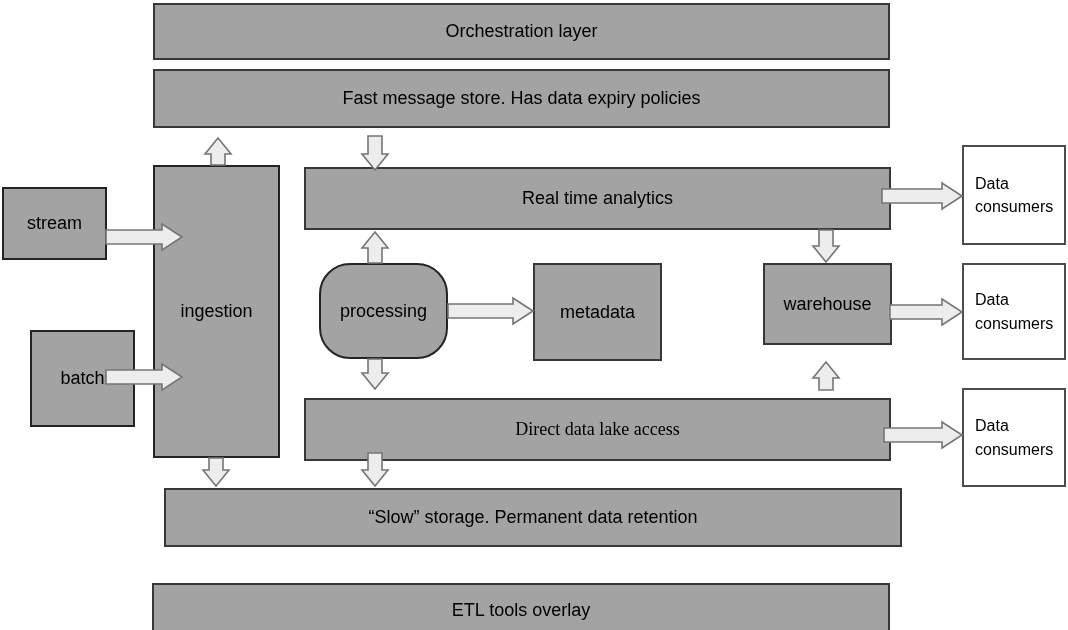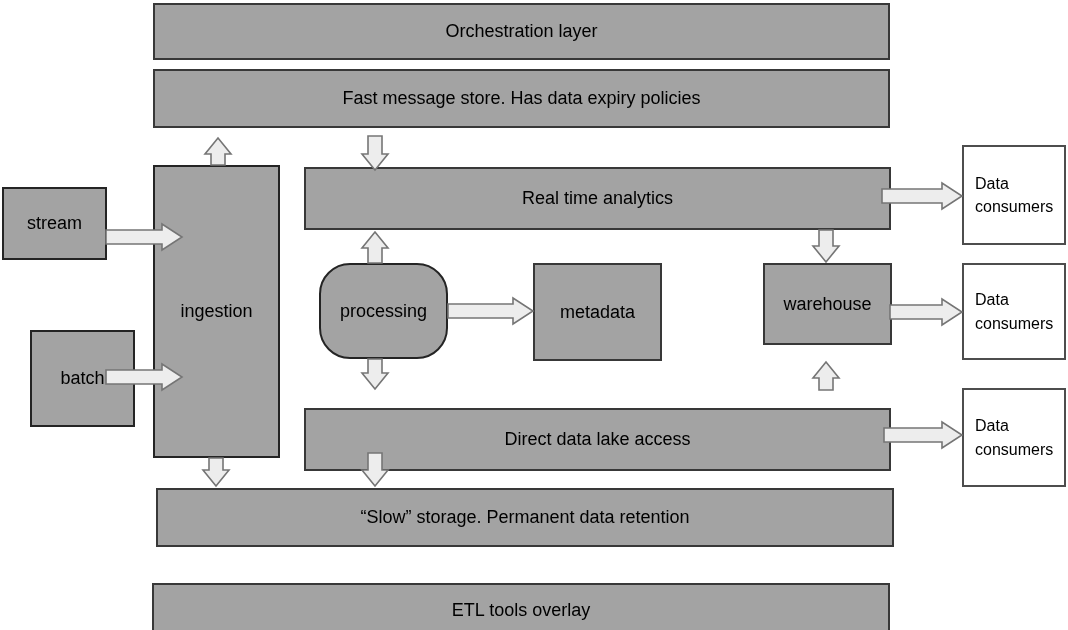--- a/index.html
+++ b/index.html
@@ -27,22 +27,22 @@
     font-size: 18px;
     color: #000000;
     line-height: 1.25;
   }
   .node .lbl { padding: 0 4px; }
 
   
   #n-orchestration { left: 153px; top: 3px;   width: 737px; height: 57px; }
   #n-fms           { left: 153px; top: 69px;  width: 737px; height: 59px; }
   #n-rta           { left: 304px; top: 167px; width: 587px; height: 63px; justify-content: center; }
-  #n-ddla          { left: 304px; top: 408px; width: 587px; height: 63px; }
-  #n-slow          { left: 156px; top: 488px; width: 738px; height: 59px; }
+  #n-ddla          { left: 304px; top: 398px; width: 587px; height: 63px; font-family: Liberation Serif, serif; }
+  #n-slow          { left: 164px; top: 488px; width: 738px; height: 59px; }
   #n-etl           { left: 152px; top: 583px; width: 738px; height: 55px; }
 
   
   #n-stream    { left: 2px;   top: 187px; width: 105px; height: 73px;  border-color: #242424; }
   #n-batch     { left: 2px;   top: 330px; width: 105px; height: 97px;  border-color: #242424; margin-left: 28px; }
   #n-ingestion { left: 153px; top: 165px; width: 127px; height: 293px; border-color: #242424; }
 
   
   #n-processing { left: 319px; top: 263px; width: 129px; height: 96px; border-color: #242424; border-radius: 31px; }
   #n-metadata   { left: 533px; top: 263px; width: 129px; height: 98px; }

